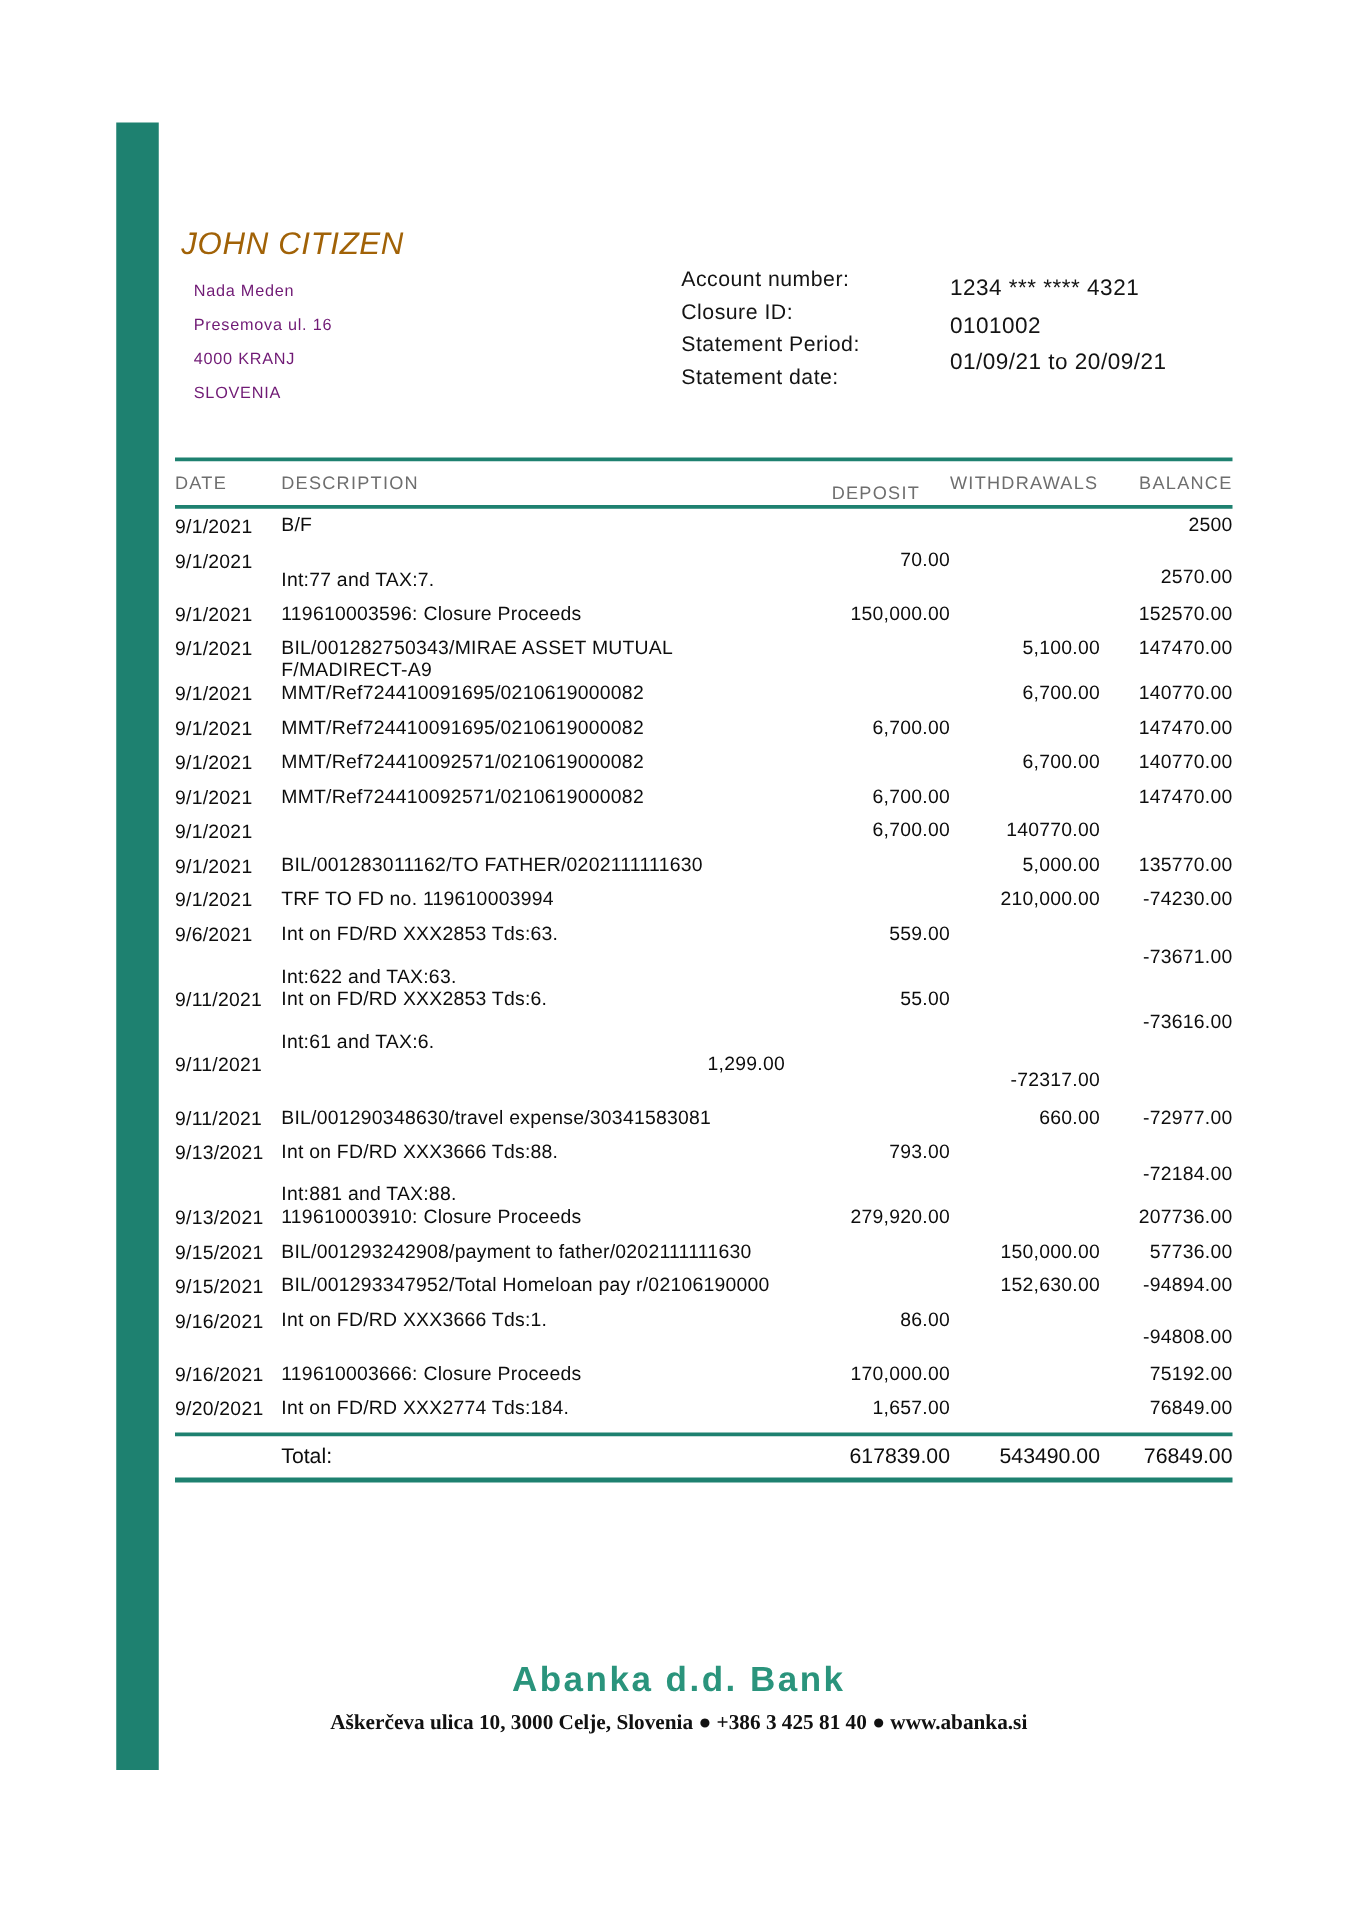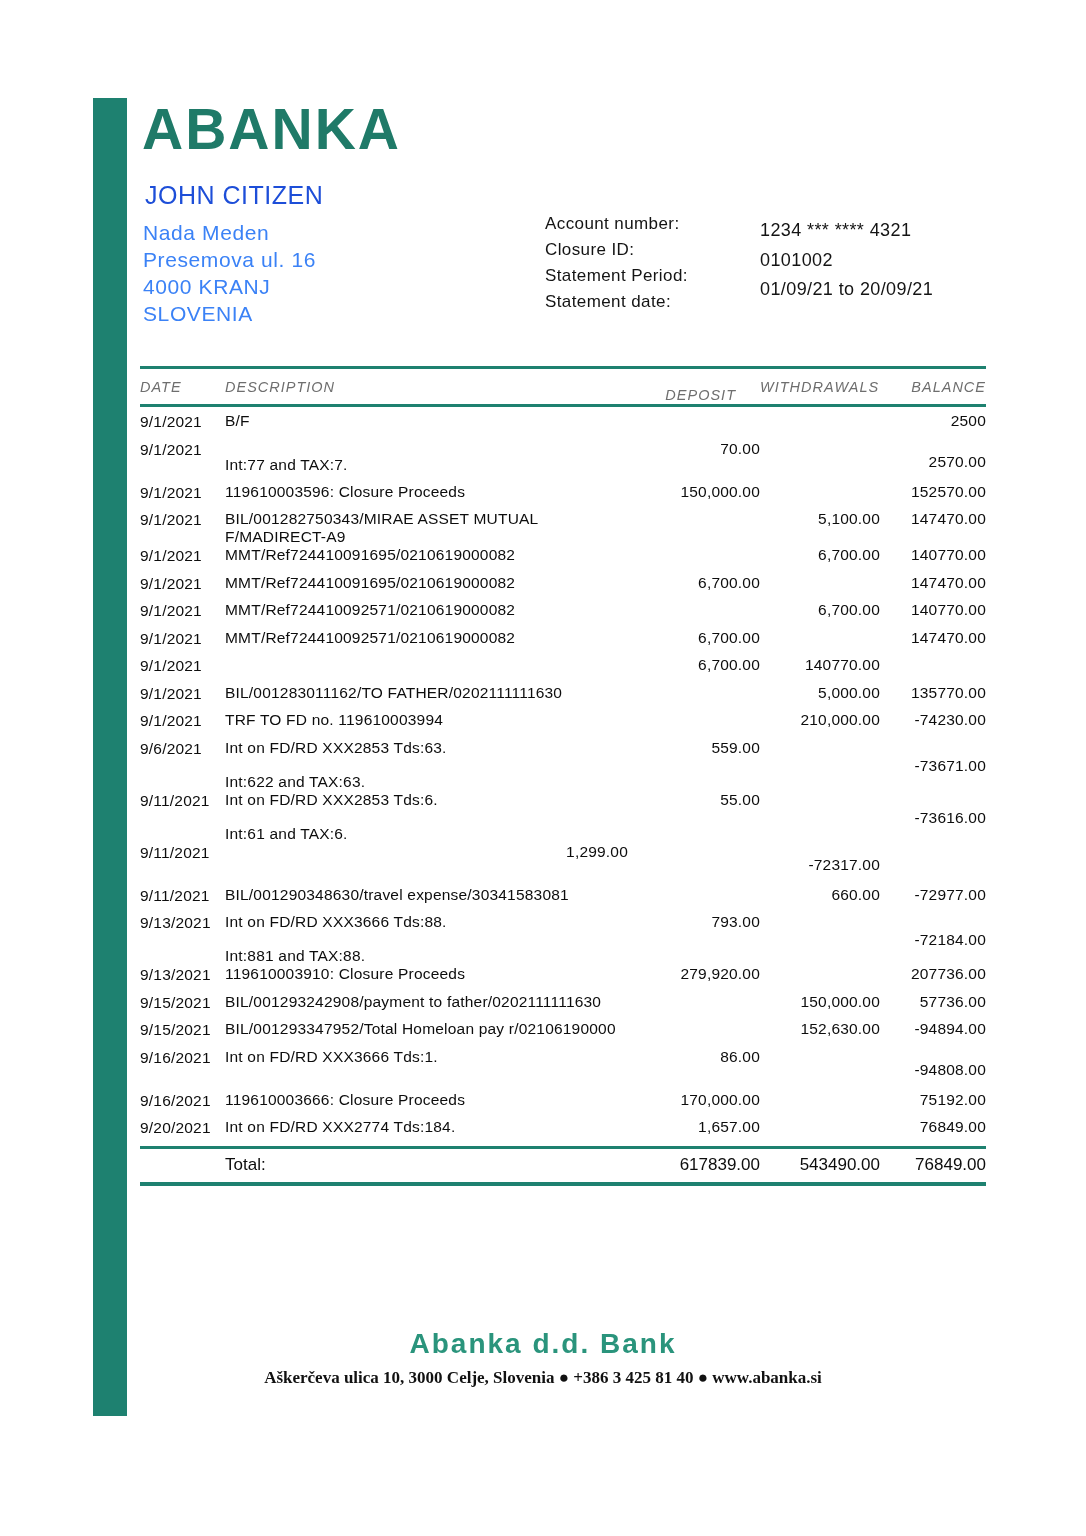--- a/index.html
+++ b/index.html
@@ -16,44 +16,44 @@
     position:absolute;left:93px;top:98px;width:34px;height:1318px;
     background:#1e8170;
   }
   .logo{
     position:absolute;left:142px;top:96px;
     font-size:57px;font-weight:bold;color:#1f7a68;
     letter-spacing:2px;
   }
   .customer-name{
     position:absolute;left:145px;top:181px;
-    font-size:25px;color:#1d4ed8;letter-spacing:0.5px;
+    font-size:25px;color:#a16207;letter-spacing:0.5px;font-style:italic;
   }
   .customer-address{
-    position:absolute;left:143px;top:219px;
-    font-size:21px;line-height:27px;color:#3b82f6;letter-spacing:0.6px;
+    position:absolute;left:155px;top:219px;
+    font-size:13px;line-height:27px;color:#701a75;letter-spacing:0.6px;
   }
   .info-labels{
     position:absolute;left:545px;top:211px;
     font-size:17px;line-height:26px;color:#141414;letter-spacing:0.4px;
   }
   .info-values{
     position:absolute;left:760px;top:216px;
     font-size:18px;line-height:29.5px;color:#141414;letter-spacing:0.4px;
   }
   .stmt-table{
     position:absolute;left:140px;top:366px;width:846px;
     font-size:15.5px;
   }
   .rule{height:3px;background:#1e8170;border:none;margin:0;}
   .rule-thick{height:4px;background:#1e8170;border:none;margin:0;}
   .thead{
     display:grid;grid-template-columns:85px 1fr 132px 120px 106px;
     align-items:center;height:35px;
-    color:#6e6e6e;font-size:14.5px;letter-spacing:1px;font-style:italic;
+    color:#6e6e6e;font-size:14.5px;letter-spacing:1px;
   }
   .thead .h-deposit{text-align:right;padding-right:24px;margin-top:16px;}
   .thead .h-withdrawals{text-align:right;padding-right:3px;}
   .thead .h-balance{text-align:right;}
   .tbody{padding-top:5px;}
   .trow{
     display:grid;grid-template-columns:85px 1fr 132px 120px 106px;
     min-height:27.5px;align-items:start;
     letter-spacing:0.2px;color:#0d0d0d;
   }
@@ -80,21 +80,20 @@
     font-size:17px;color:#111;
   }
 </style>
 </head>
 <body>
 
 <div class="page">
 
   <div class="accent-bar"></div>
 
-  <div class="logo">ABANKA</div>
 
   <div class="customer-name">JOHN CITIZEN</div>
 
   <div class="customer-address">
     <div>Nada Meden</div>
     <div>Presemova ul. 16</div>
     <div>4000 KRANJ</div>
     <div>SLOVENIA</div>
   </div>
 

